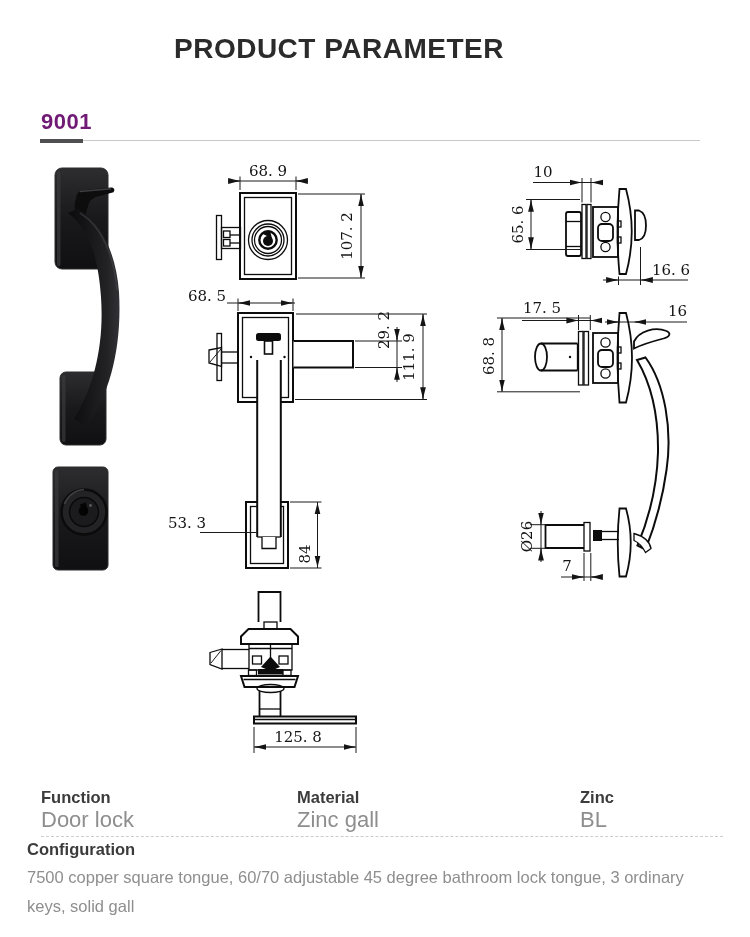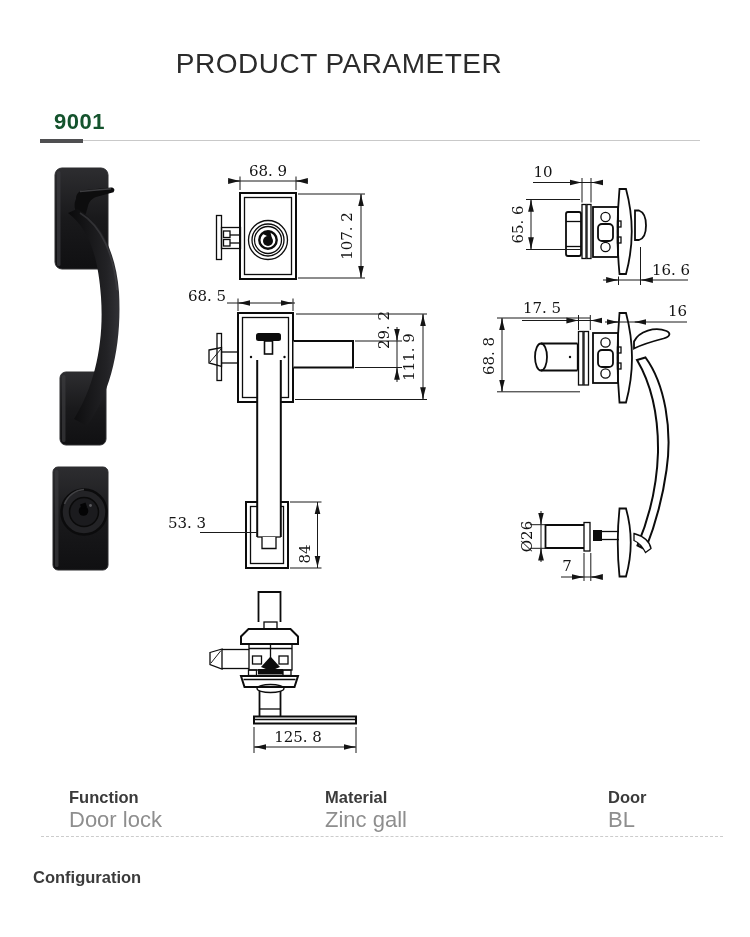--- a/index.html
+++ b/index.html
@@ -1,36 +1,36 @@
 <!DOCTYPE html>
 <html><head>
 <meta charset="utf-8">
 <style>
   html,body{margin:0;padding:0;background:#ffffff;}
   body{width:750px;height:937px;position:relative;overflow:hidden;
        font-family:"Liberation Sans","DejaVu Sans",sans-serif;}
   .abs{position:absolute;}
-  .page-title{top:48px;left:0;width:678px;text-align:center;
-      font-size:28px;font-weight:400;letter-spacing:.5px;color:#2b2b2b;}
-  .model{top:109px;left:54px;font-size:22px;font-weight:600;color:#14532d;letter-spacing:.5px;}
+  .page-title{top:33px;left:0;width:678px;text-align:center;
+      font-size:28px;font-weight:700;letter-spacing:.5px;color:#2b2b2b;}
+  .model{top:109px;left:41px;font-size:22px;font-weight:600;color:#701a75;letter-spacing:.5px;}
   .rule-dark{top:139px;left:40px;width:43px;height:4px;background:#4f4f51;}
   .rule-light{top:140px;left:83px;width:617px;height:1px;background:#c9c9c9;}
   svg text{user-select:none;}
   .dim{font-family:"DejaVu Serif","Liberation Serif",serif;font-size:15px;fill:#141414;}
   .o{fill:none;stroke:#0c0c0c;stroke-width:2;}
   .o2{fill:none;stroke:#0c0c0c;stroke-width:1.8;}
   .i{fill:none;stroke:#0c0c0c;stroke-width:1.3;}
   .d{fill:none;stroke:#1a1a1a;stroke-width:1;}
   .wf{fill:#ffffff;}
   .specs{top:788px;left:0;width:750px;}
-  .spec-col{position:absolute;top:0;margin-left:28px;}
+  .spec-col{position:absolute;top:0;}
   .spec-label{font-size:16.5px;font-weight:600;color:#3b3b3b;line-height:19px;}
   .spec-value{font-size:22px;font-weight:400;color:#8e8e8e;line-height:19px;margin-top:3px;}
   .dash-divider{top:836px;left:41px;width:682px;border-top:1px dashed #cccccc;height:0;}
-  .config{top:839px;left:33px;width:684px;margin-top:28px;}
+  .config{top:839px;left:27px;width:684px;}
   .config-label{font-size:16.5px;font-weight:600;color:#3b3b3b;line-height:20px;}
   .config-value{font-size:16.5px;color:#8e8e8e;line-height:29px;margin-top:4px;}
 </style>
 </head>
 <body>
 
 <div class="abs page-title">PRODUCT PARAMETER</div>
 <div class="abs model">9001</div>
 <div class="abs rule-dark"></div>
 <div class="abs rule-light"></div>
@@ -311,22 +311,23 @@
 <div class="abs specs">
   <div class="spec-col" style="left:41px">
     <div class="spec-label">Function</div>
     <div class="spec-value">Door lock</div>
   </div>
   <div class="spec-col" style="left:297px">
     <div class="spec-label">Material</div>
     <div class="spec-value">Zinc gall</div>
   </div>
   <div class="spec-col" style="left:580px">
-    <div class="spec-label">Door</div>
+    <div class="spec-label">Zinc</div>
     <div class="spec-value">BL</div>
   </div>
 </div>
 
 <div class="abs dash-divider"></div>
 
 <div class="abs config">
   <div class="config-label">Configuration</div>
+  <div class="config-value">7500 copper square tongue, 60/70 adjustable 45 degree bathroom lock tongue, 3 ordinary keys, solid gall</div>
 </div>
 
 </body></html>

